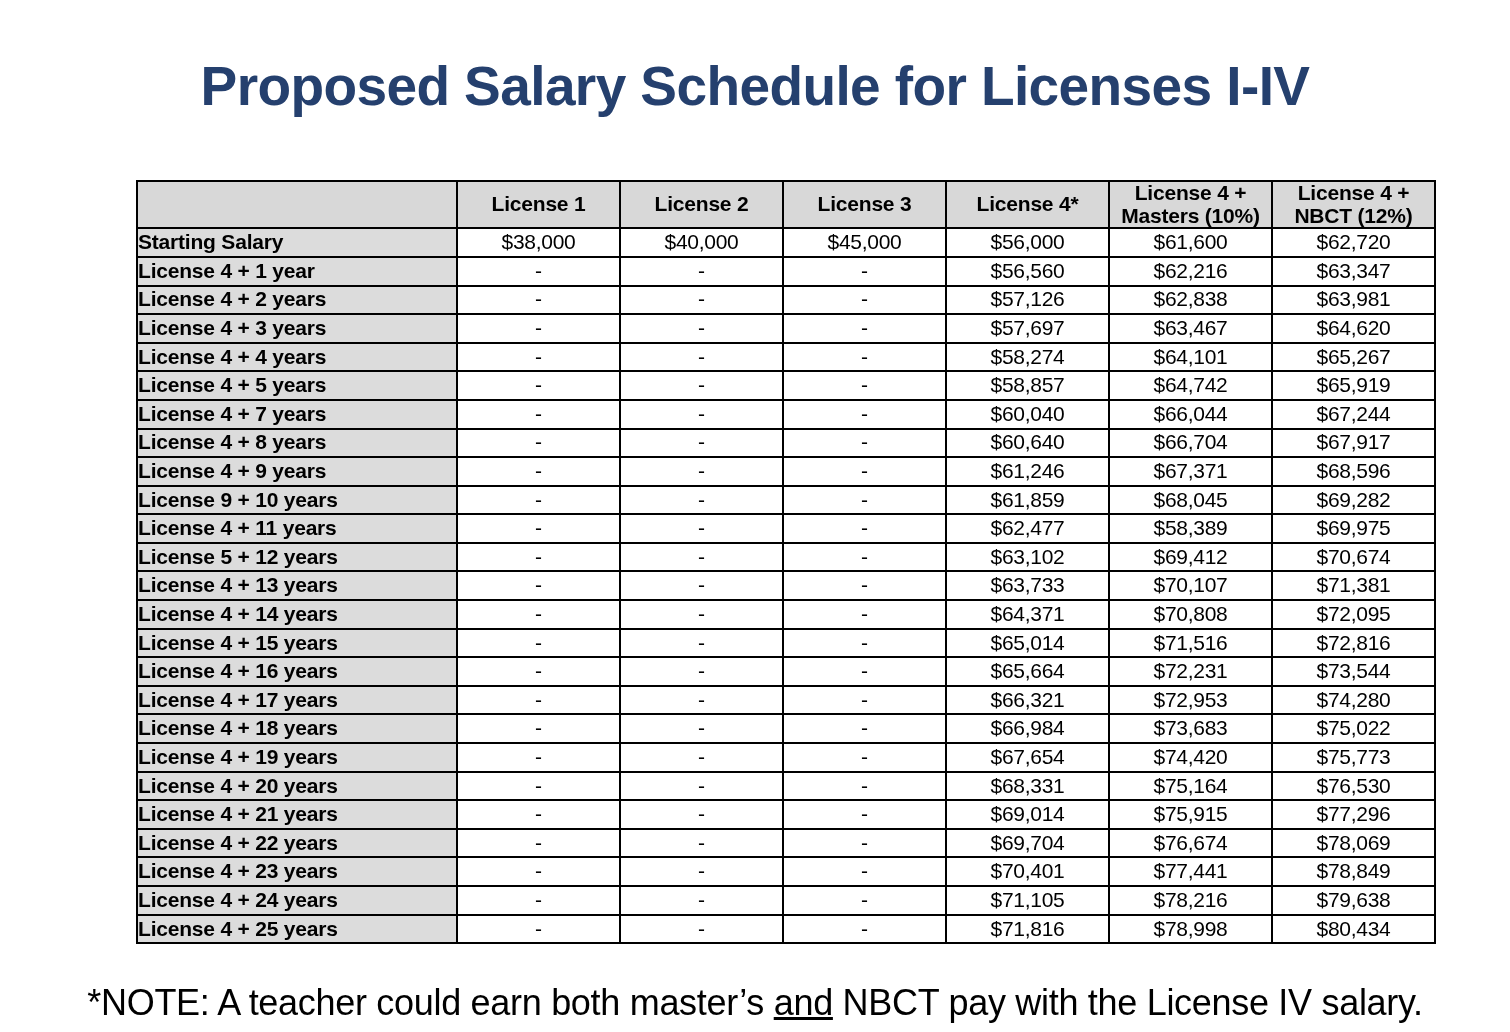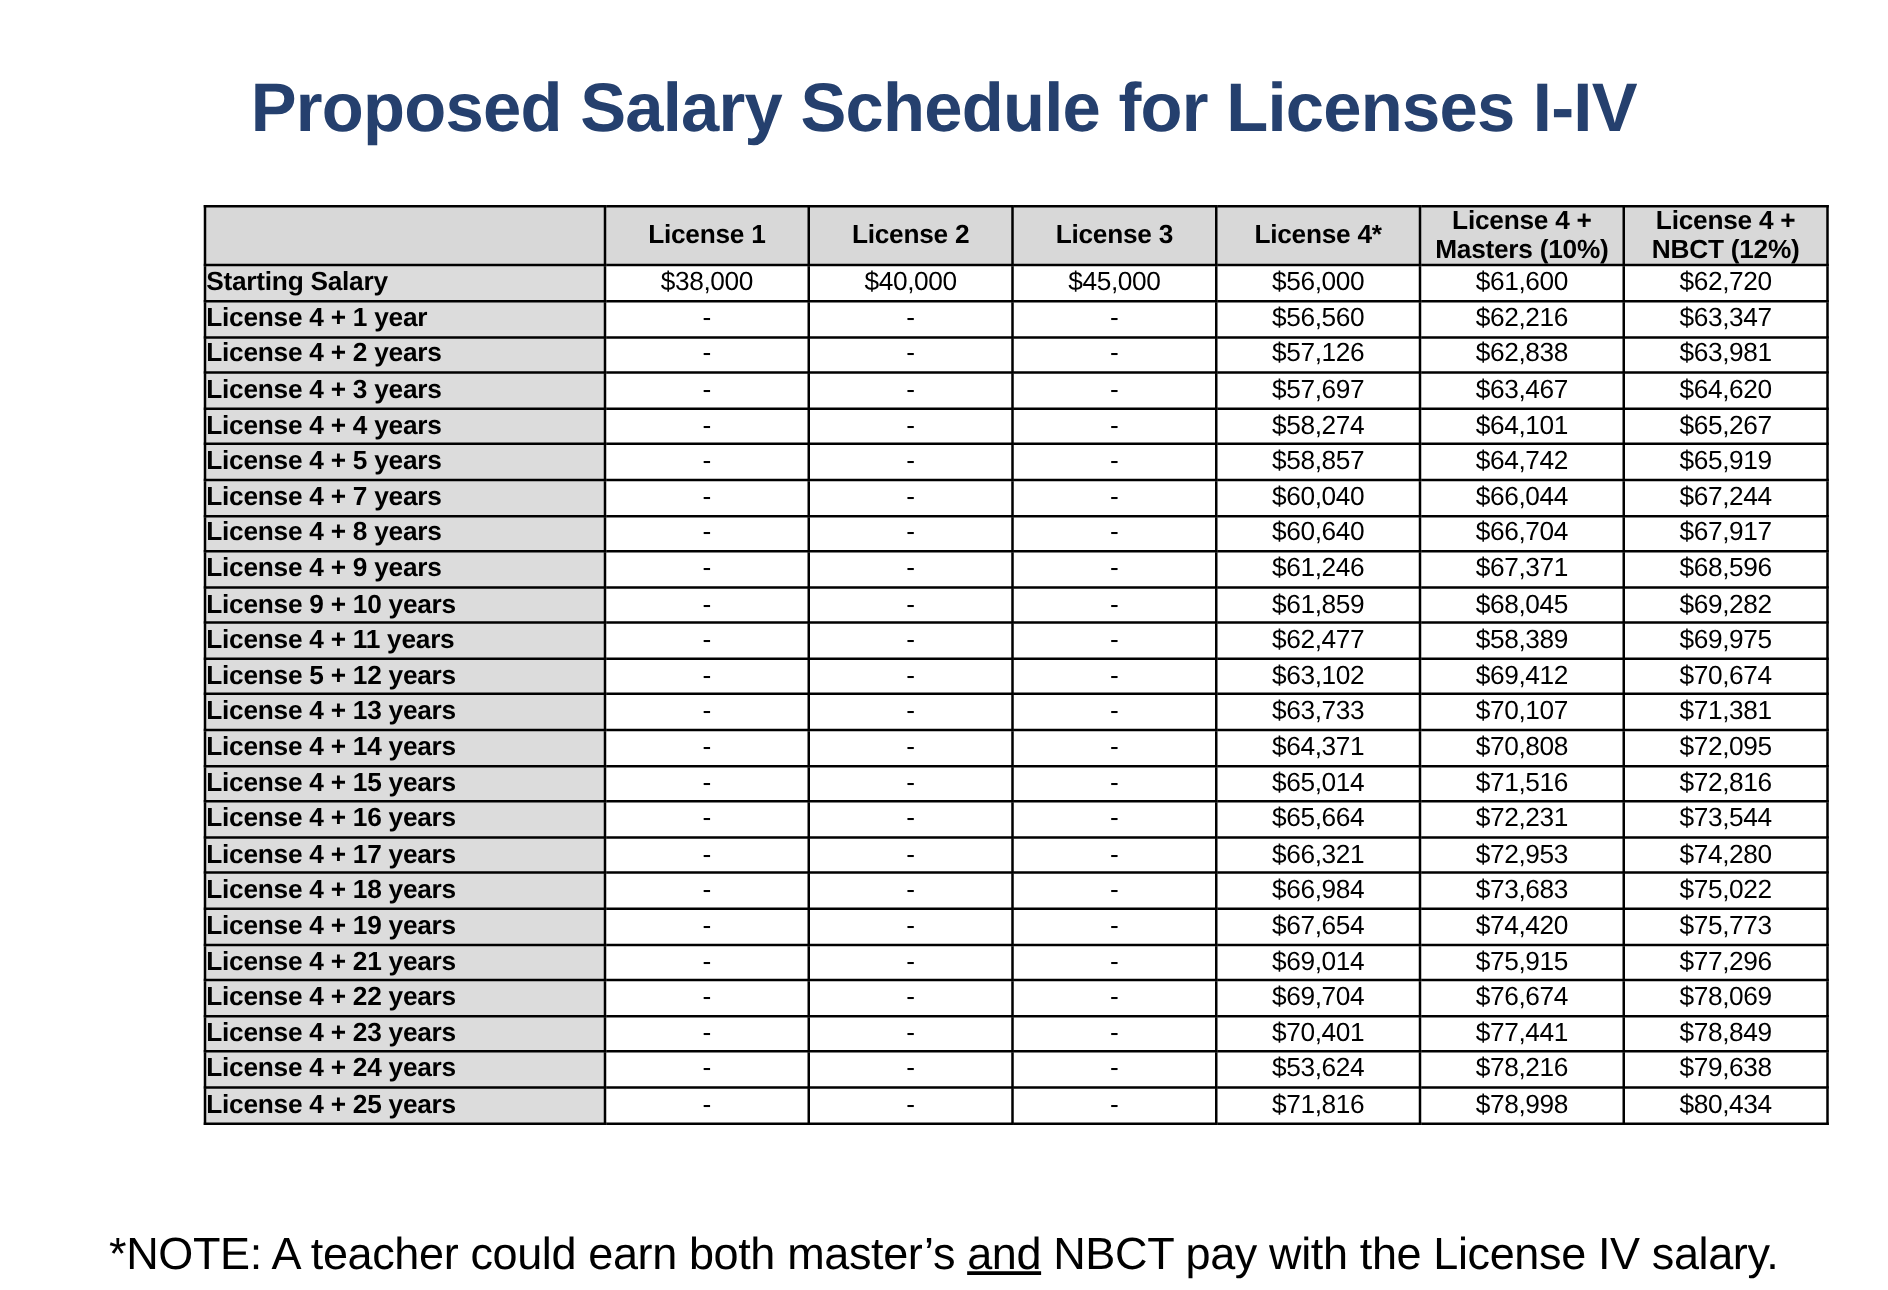--- a/index.html
+++ b/index.html
@@ -29,23 +29,22 @@
     font-size: 55px;
     font-weight: bold;
     color: #25406e;
     letter-spacing: -0.6px;
     line-height: 1.05;
     white-space: nowrap;
   }
   .table-wrap {
     position: absolute;
     left: 136px;
-    top: 164px;
+    top: 180px;
     width: 1169px;
-    margin-left: 27px;
   }
   table.sched {
     border-collapse: collapse;
     table-layout: fixed;
     width: 1298px;
     background: #ffffff;
   }
   table.sched col.c0 { width: 320px; }
   table.sched col.c1 { width: 163px; }
   table.sched col.c2 { width: 163px; }
@@ -318,20 +317,29 @@
           <tr>
             <td class="rowlabel">License 4 + 19 years</td>
             <td class="dash">-</td>
             <td class="dash">-</td>
             <td class="dash">-</td>
             <td class="val">$67,654</td>
             <td class="val">$74,420</td>
             <td class="val">$75,773</td>
           </tr>
           <tr>
+            <td class="rowlabel">License 4 + 20 years</td>
+            <td class="dash">-</td>
+            <td class="dash">-</td>
+            <td class="dash">-</td>
+            <td class="val">$68,331</td>
+            <td class="val">$75,164</td>
+            <td class="val">$76,530</td>
+          </tr>
+          <tr>
             <td class="rowlabel">License 4 + 21 years</td>
             <td class="dash">-</td>
             <td class="dash">-</td>
             <td class="dash">-</td>
             <td class="val">$69,014</td>
             <td class="val">$75,915</td>
             <td class="val">$77,296</td>
           </tr>
           <tr>
             <td class="rowlabel">License 4 + 22 years</td>
@@ -349,21 +357,21 @@
             <td class="dash">-</td>
             <td class="val">$70,401</td>
             <td class="val">$77,441</td>
             <td class="val">$78,849</td>
           </tr>
           <tr>
             <td class="rowlabel">License 4 + 24 years</td>
             <td class="dash">-</td>
             <td class="dash">-</td>
             <td class="dash">-</td>
-            <td class="val">$53,624</td>
+            <td class="val">$71,105</td>
             <td class="val">$78,216</td>
             <td class="val">$79,638</td>
           </tr>
           <tr>
             <td class="rowlabel">License 4 + 25 years</td>
             <td class="dash">-</td>
             <td class="dash">-</td>
             <td class="dash">-</td>
             <td class="val">$71,816</td>
             <td class="val">$78,998</td>

